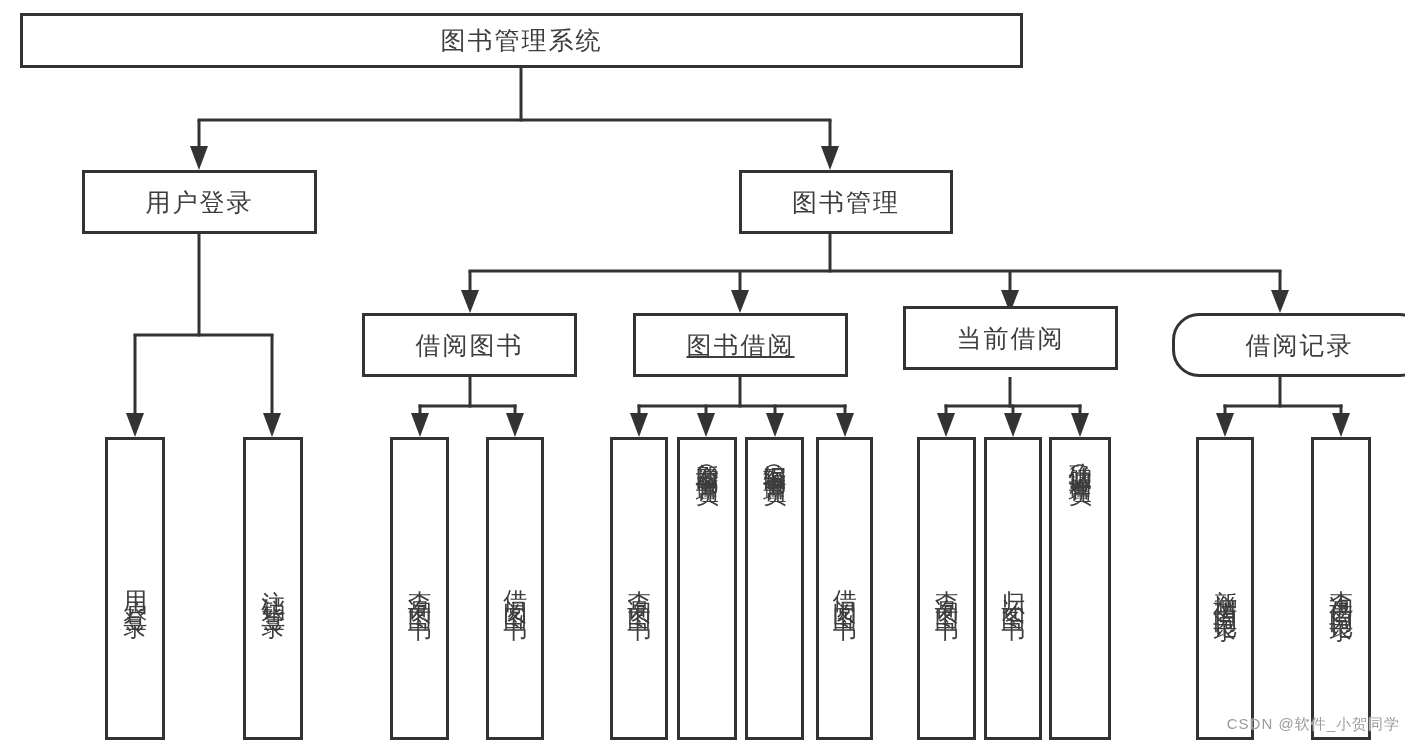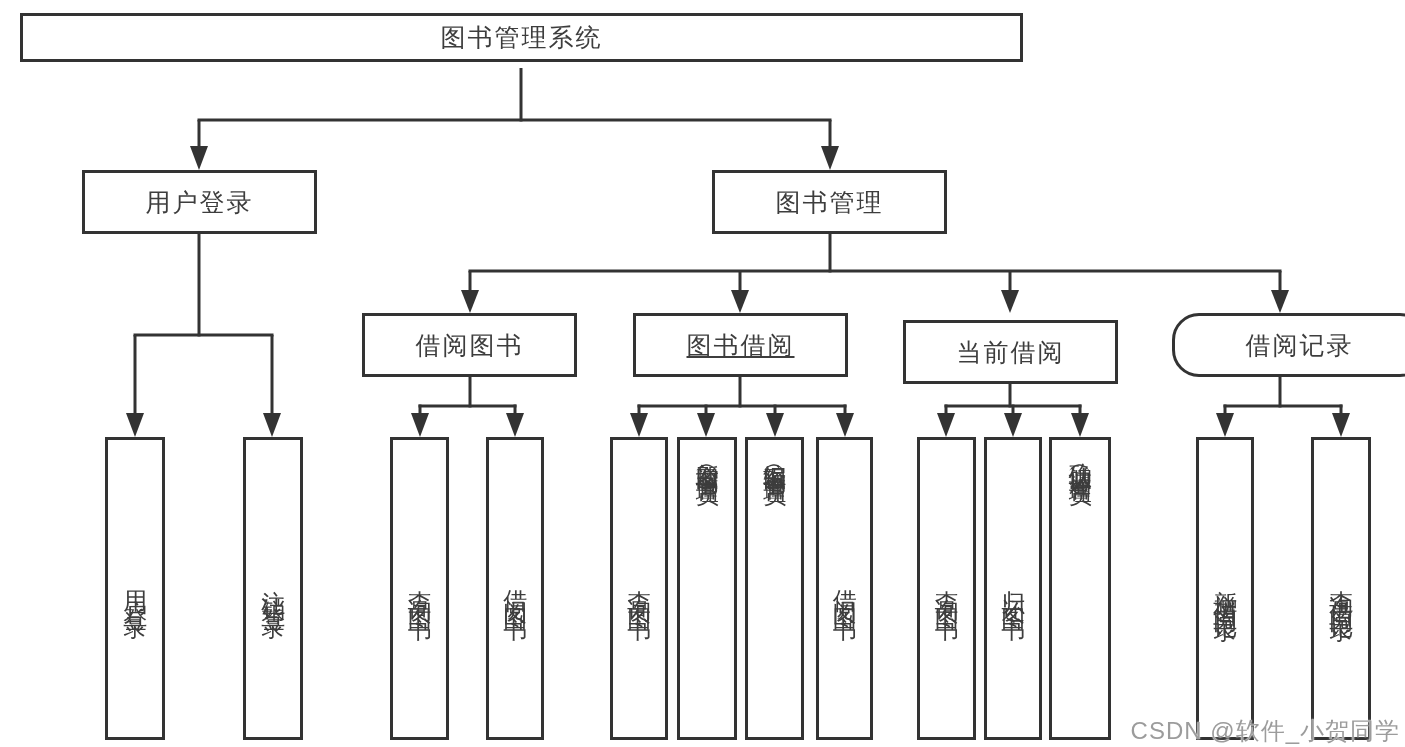--- a/index.html
+++ b/index.html
@@ -26,45 +26,45 @@
     writing-mode:vertical-rl;
     text-orientation:mixed;
     font-size:24px;
     letter-spacing:9px;
     line-height:1.1;
   }
   .leaf.med span { letter-spacing:6px; }
   .leaf.long { align-items:flex-start; }
   .leaf.long span { letter-spacing:3px; font-size:23px; padding-top:5px; }
   
-  .n-root { left:20px;  top:13px;  width:1003px; height:49px; }
+  .n-root { left:20px;  top:13px;  width:1003px; height:55px; }
   .n-l2a  { left:82px;  top:170px; width:235px;  height:64px; }
-  .n-l2b  { left:712px; top:170px; width:235px;  height:64px; }
+  .n-l2b  { left:739px; top:170px; width:214px;  height:64px; }
   .n-l3a  { left:362px; top:313px; width:215px;  height:64px; }
   .n-l3b  { left:633px; top:313px; width:215px;  height:64px;text-decoration:underline; }
-  .n-l3c  { left:903px; top:320px; width:215px;  height:64px; }
+  .n-l3c  { left:903px; top:306px; width:215px;  height:64px; }
   .n-l3d  { left:1172px;top:313px; width:255px;  height:64px;border-radius:27px; }
   .leaf   { top:437px; height:303px; }
   .lf1  { left:105px;  width:60px; }
   .lf2  { left:243px;  width:60px; }
   .lf3  { left:390px;  width:59px; }
   .lf4  { left:486px;  width:58px; }
   .lf5  { left:610px;  width:58px; }
   .lf6  { left:677px;  width:60px; }
   .lf7  { left:745px;  width:59px; }
   .lf8  { left:816px;  width:57px; }
   .lf9  { left:917px;  width:59px; }
   .lf10 { left:984px;  width:58px; }
   .lf11 { left:1049px; width:62px; }
   .lf12 { left:1196px; width:58px; }
   .lf13 { left:1311px; width:60px; }
   #watermark {
     position:absolute;
     right:5px; top:715px;
-    font-size:24px;
+    font-size:15px;
     letter-spacing:1px;
     color:#9c9c9c;
     text-shadow:0 0 2px rgba(255,255,255,0.9), 0 0 1px rgba(255,255,255,0.9);
     z-index:5;
     white-space:nowrap;
   }
 </style>
 </head>
 <body>
 

